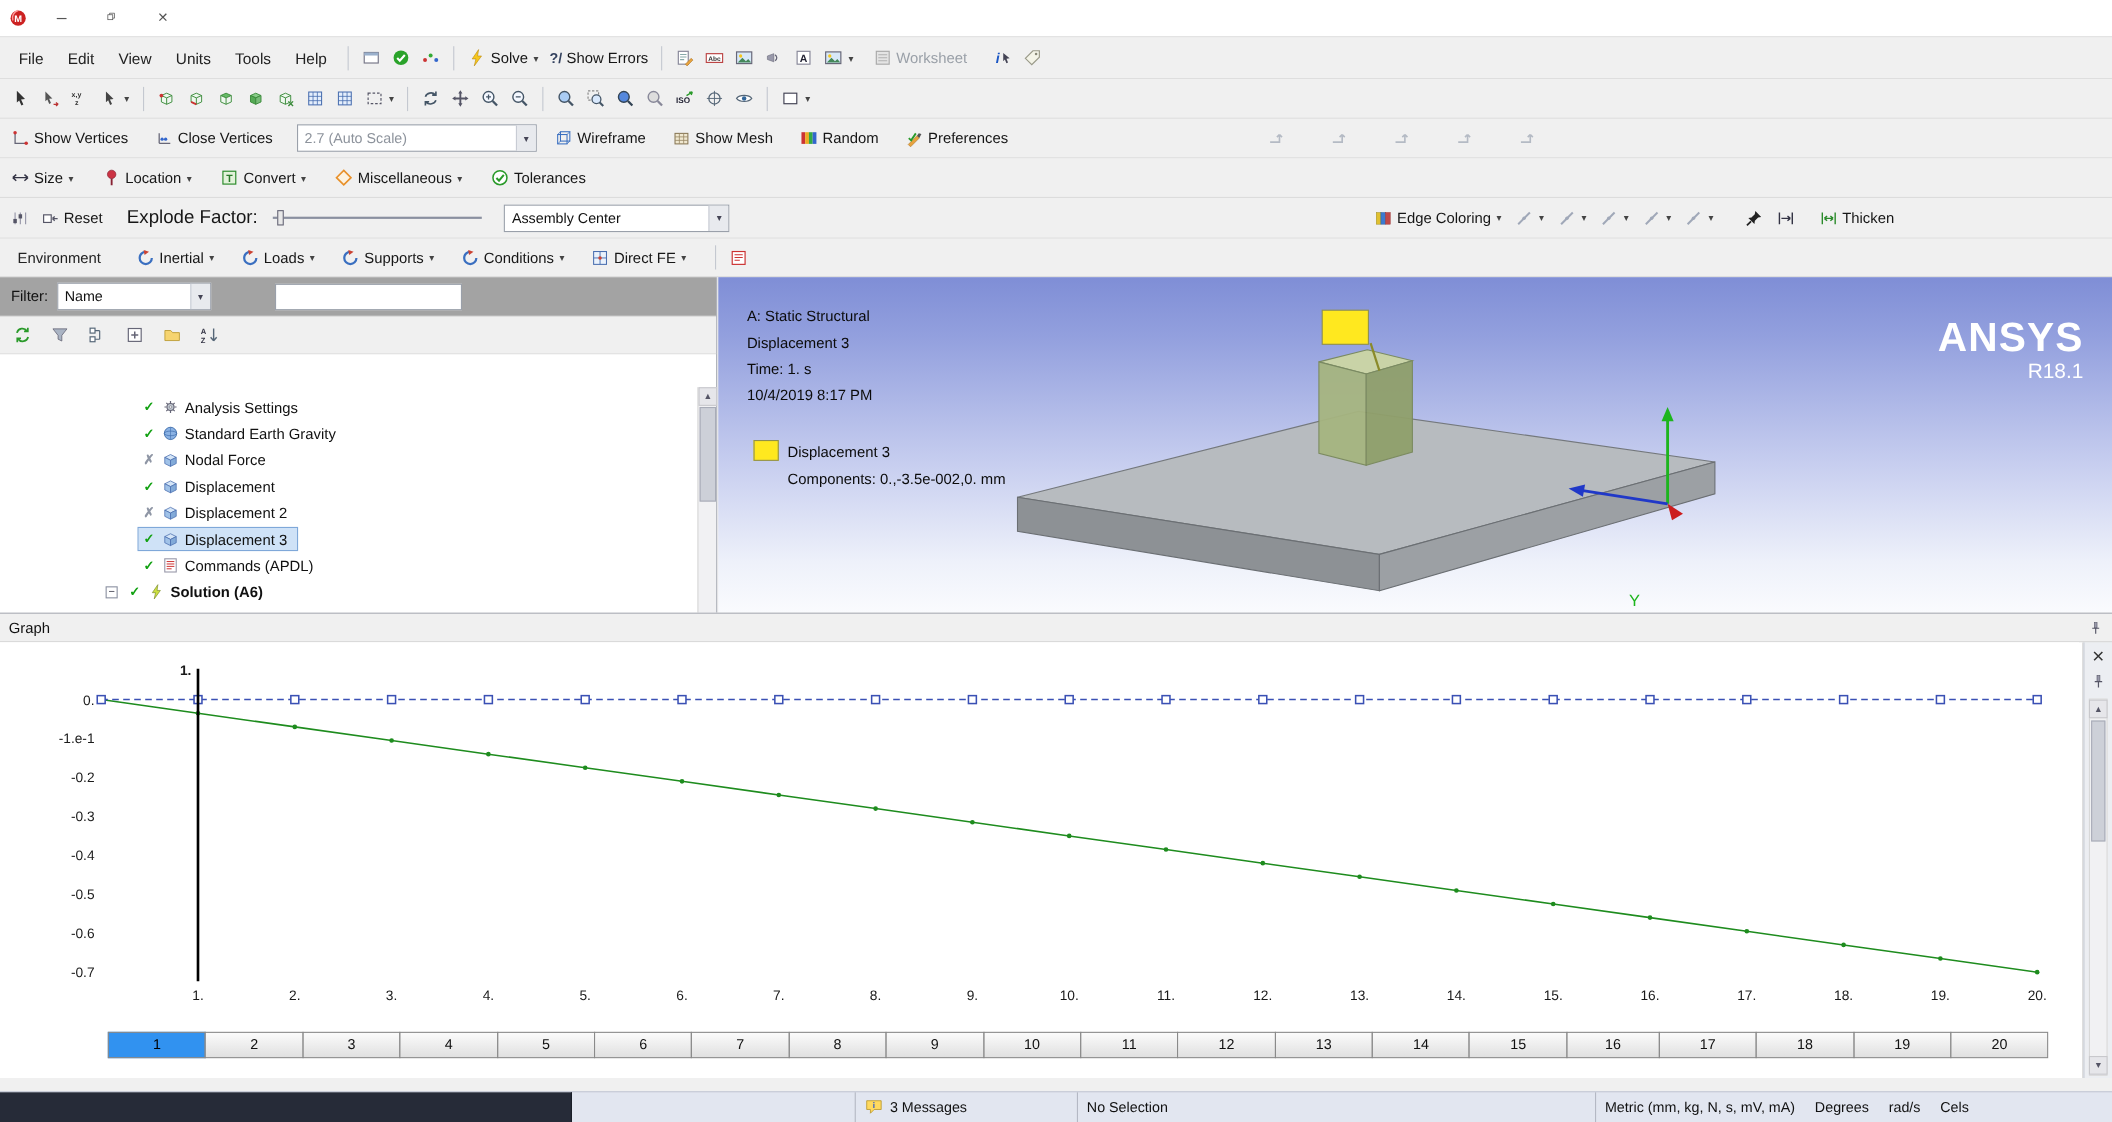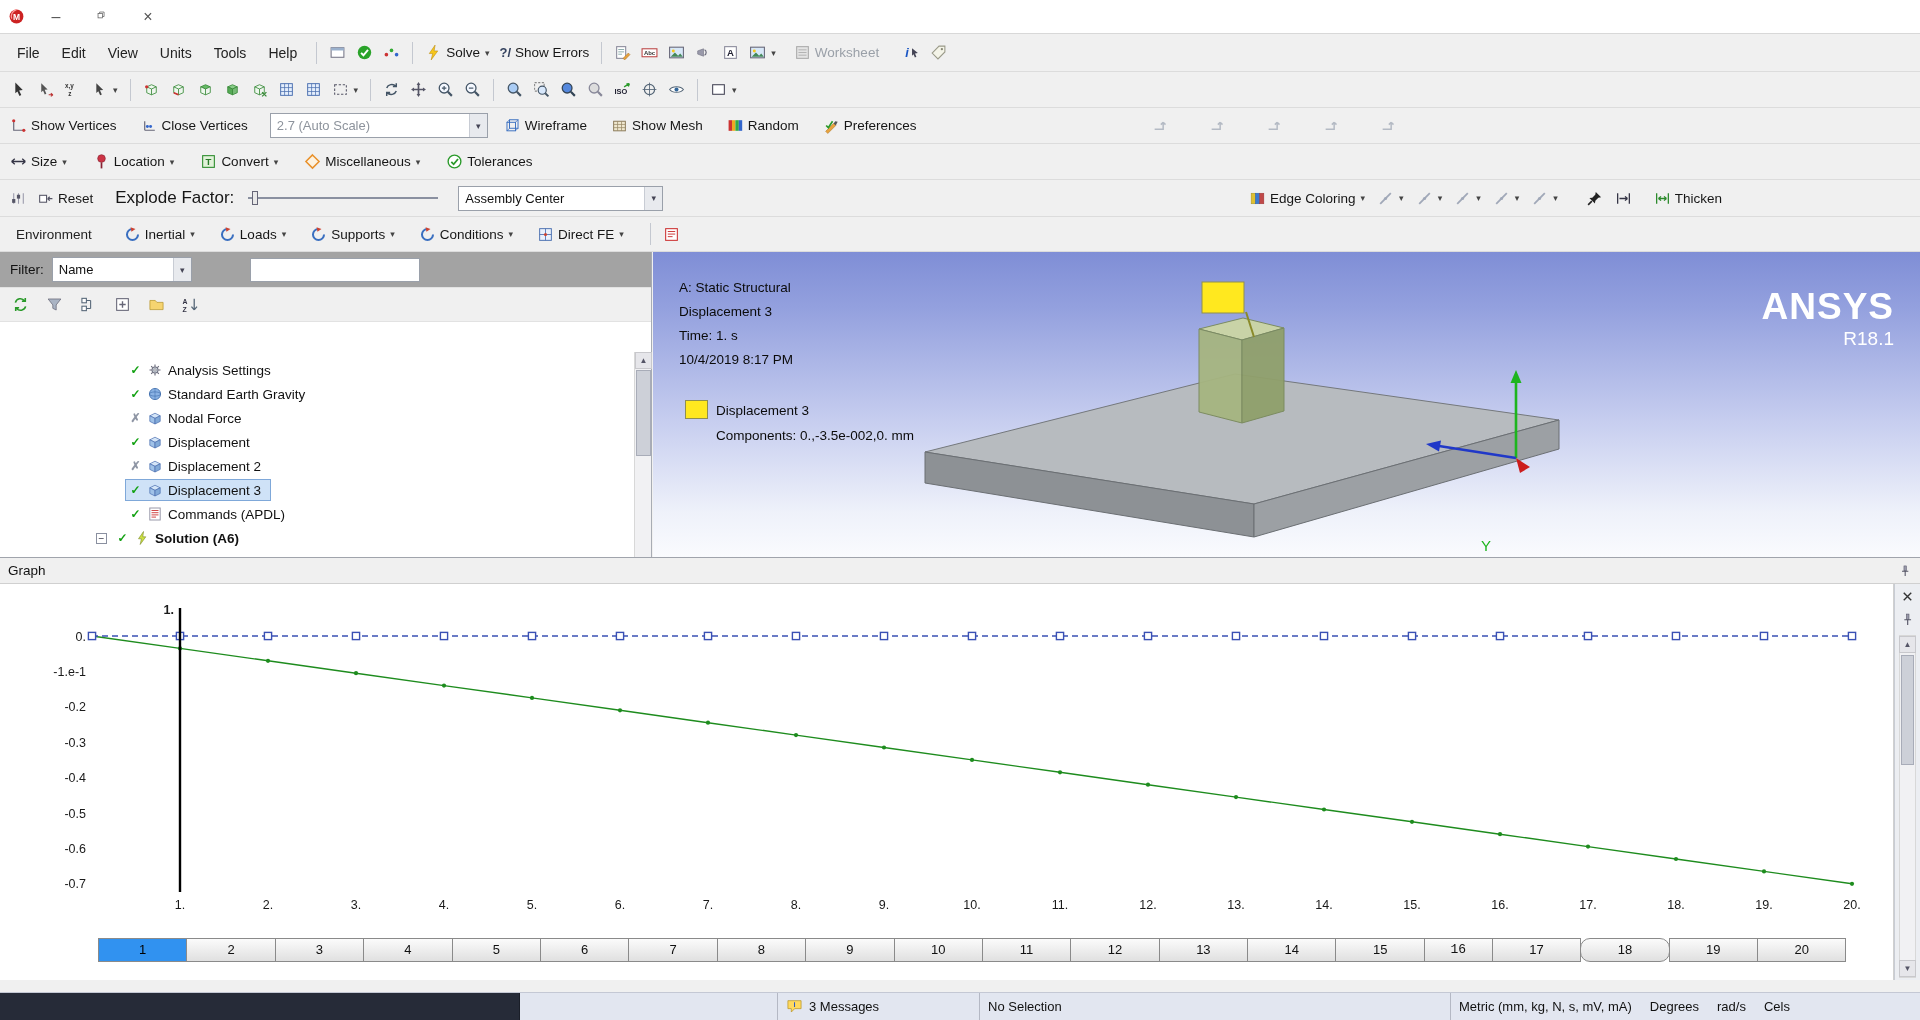--- a/index.html
+++ b/index.html
@@ -1104,23 +1104,23 @@
         <div class="tab-cell" style="width: 89.4px;">6</div>
         <div class="tab-cell" style="width: 89.4px;">7</div>
         <div class="tab-cell" style="width: 89.4px;">8</div>
         <div class="tab-cell" style="width: 89.4px;">9</div>
         <div class="tab-cell" style="width: 89.4px;">10</div>
         <div class="tab-cell" style="width: 89.4px;">11</div>
         <div class="tab-cell" style="width: 89.4px;">12</div>
         <div class="tab-cell" style="width: 89.4px;">13</div>
         <div class="tab-cell" style="width: 89.4px;">14</div>
         <div class="tab-cell" style="width: 89.4px;">15</div>
-        <div class="tab-cell" style="width: 69px; font-family: Liberation Mono, monospace;">16</div>
+        <div class="tab-cell" style="width: 85px;">16</div>
         <div class="tab-cell" style="width: 89.4px;">17</div>
-        <div class="tab-cell" style="width: 89.4px; border-radius: 10px;">18</div>
+        <div class="tab-cell" style="width: 89.4px;">18</div>
         <div class="tab-cell" style="width: 89.4px;">19</div>
         <div class="tab-cell" style="width: 89.4px;">20</div>
       </div>
   </div>
   <div class="graph-strip">
     <span class="icon strip-i">
         <svg viewBox="0 0 16 16">
           <path d="M4 4 L12 12 M12 4 L4 12" stroke="#333" stroke-width="1.5"></path>
         </svg>
       </span>

